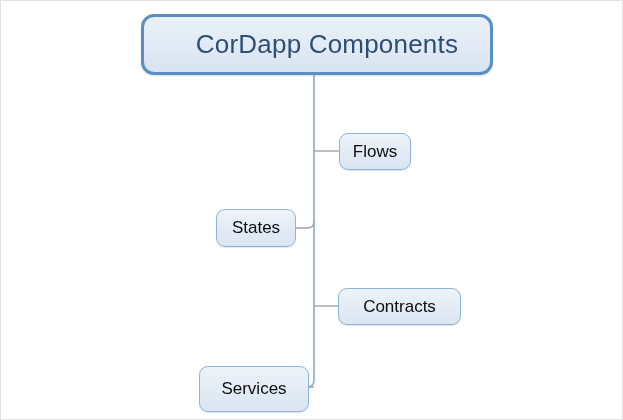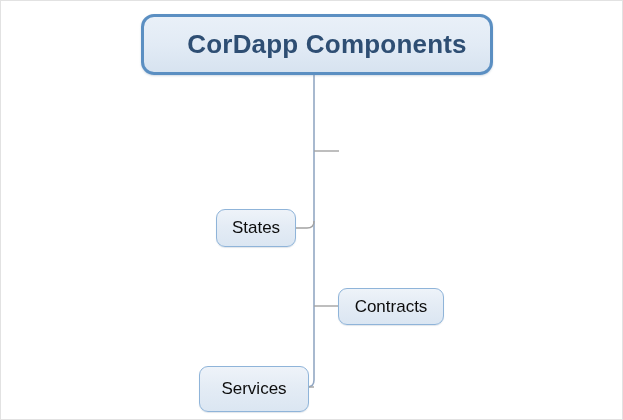--- a/index.html
+++ b/index.html
@@ -47,21 +47,21 @@
     top: 13px;
     width: 352px;
     height: 61px;
     border: 3px solid #5b8fc2;
     border-radius: 13px;
     background: linear-gradient(to bottom, #e9f0f8 0%, #e2ebf5 50%, #d7e3f0 100%);
     box-shadow: 0 1px 2px rgba(110,135,165,0.3);
   }
   #node-root .node-label {
     font-size: 26px;
-    font-weight: bold;
+    font-weight: normal;
     color: #2e4e73;
     letter-spacing: 0.2px;
     margin-left: 20px;
   }
   .child .node-label {
     font-size: 17px;
     font-weight: normal;
     color: #0d0d0d;
   }
   #node-flows {
@@ -72,21 +72,21 @@
   }
   #node-states {
     left: 215px;
     top: 208px;
     width: 80px;
     height: 38px;
   }
   #node-contracts {
     left: 337px;
     top: 287px;
-    width: 106px;
+    width: 123px;
     height: 37px;
   }
   #node-services {
     left: 198px;
     top: 365px;
     width: 110px;
     height: 46px;
   }
 </style>
 </head>
@@ -103,20 +103,23 @@
       <path d="M295,227 L306,227 Q313,227 313,220"></path>
       <path d="M313,305 L337,305"></path>
       <path d="M308,386 L313,386"></path>
     </g>
   </svg>
 
   <div class="node" id="node-root">
     <span class="node-label">CorDapp Components</span>
   </div>
 
+  <div class="node child" id="node-flows">
+    <span class="node-label">Flows</span>
+  </div>
 
   <div class="node child" id="node-states">
     <span class="node-label">States</span>
   </div>
 
   <div class="node child" id="node-contracts">
     <span class="node-label">Contracts</span>
   </div>
 
   <div class="node child" id="node-services">

